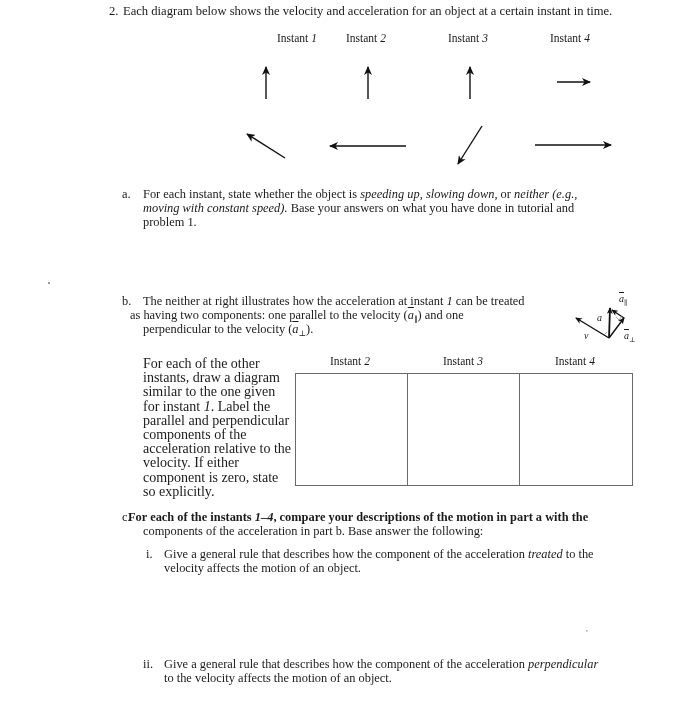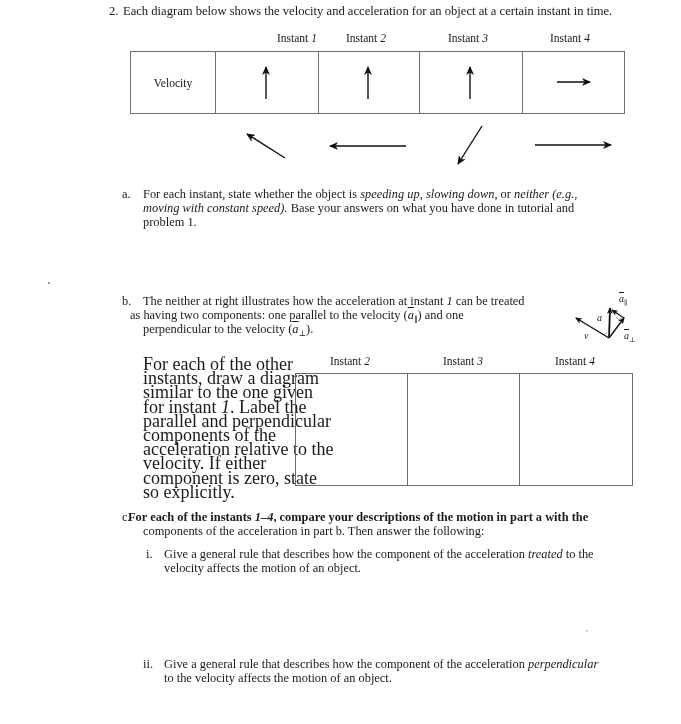--- a/index.html
+++ b/index.html
@@ -22,27 +22,20 @@
 <div class="line" style="left:109px; top:4px; font-size:12.6px;">2.</div>
 <div class="line" style="left:123px; top:4px; font-size:12.6px;">Each diagram below shows the velocity and acceleration for an object at a certain instant in time.</div>
 
 <div class="hdr" style="left:243px; top:32px;margin-left:34px;"><span>Instant </span><span class="it">1</span></div>
 <div class="hdr" style="left:346px; top:32px;"><span>Instant </span><span class="it">2</span></div>
 <div class="hdr" style="left:448px; top:32px;"><span>Instant </span><span class="it">3</span></div>
 <div class="hdr" style="left:550px; top:32px;"><span>Instant </span><span class="it">4</span></div>
 
 <table class="grid" style="left:130px; top:51px;">
   <tbody>
-  <tr>
-    <td class="rowlabel" style="width:84px; height:61px;">Velocity</td>
-    <td style="width:102px; height:61px;"></td>
-    <td style="width:100px; height:61px;"></td>
-    <td style="width:102px; height:61px;"></td>
-    <td style="width:101px; height:61px;"></td>
-  </tr>
 </tbody>
   </table>
 
 <svg width="681" height="724">
   <defs>
     <marker id="ah" markerWidth="9" markerHeight="8" refX="8" refY="4" orient="auto" markerUnits="userSpaceOnUse">
       <path d="M0,0 L9,4 L0,8 L2.5,4 Z" fill="#111"></path>
     </marker>
     <marker id="ahs" markerWidth="7" markerHeight="6" refX="6" refY="3" orient="auto" markerUnits="userSpaceOnUse">
       <path d="M0,0 L7,3 L0,6 L2,3 Z" fill="#111"></path>
@@ -89,21 +82,21 @@
 </div>
 <div class="line" style="left:143px; top:322px;">
   <span>perpendicular to the velocity (</span><span class="it" style="text-decoration:overline;">a</span><sub style="font-size:8px;">⊥</sub><span>).</span>
 </div>
 
 <div class="vec" style="left:619px; top:293px;"><span style="text-decoration:overline;">a</span><sub style="font-size:7px;">∥</sub></div>
 <div class="vec" style="left:597px; top:312px;">a</div>
 <div class="vec" style="left:584px; top:330px;">v</div>
 <div class="vec" style="left:624px; top:330px;"><span style="text-decoration:overline;">a</span><sub style="font-size:7px;">⊥</sub></div>
 
-<div class="abs" style="left:143px; top:357px; line-height:14.2px; font-size:18px;">
+<div class="abs" style="left:143px; top:357px; line-height:14.2px; font-size:14px;">
   <div>For each of the other</div>
   <div>instants, draw a diagram</div>
   <div>similar to the one given</div>
   <div><span>for instant </span><span class="it">1</span><span>.  Label the</span></div>
   <div>parallel and perpendicular</div>
   <div>components of the</div>
   <div>acceleration relative to the</div>
   <div>velocity.  If either</div>
   <div>component is zero, state</div>
   <div>so explicitly.</div>
@@ -114,21 +107,21 @@
 <div class="hdr" style="left:555px; top:355px;"><span>Instant </span><span class="it">4</span></div>
 
 <div class="box" style="left:295px; top:373px; width:113px; height:113px;"></div>
 <div class="box" style="left:407px; top:373px; width:113px; height:113px;"></div>
 <div class="box" style="left:519px; top:373px; width:114px; height:113px;"></div>
 
 <div class="line" style="left:122px; top:510px;">c.</div>
 <div class="line" style="left:128px; top:510px;font-weight:bold;">
   <span>For each of the instants </span><span class="it">1–4</span><span>, compare your descriptions of the motion in part a with the</span>
 </div>
-<div class="line" style="left:143px; top:524px;">components of the acceleration in part b.  Then answer the following:</div>
+<div class="line" style="left:143px; top:524px;">components of the acceleration in part b.  Base answer the following:</div>
 
 <div class="line" style="left:146px; top:547px;">i.</div>
 <div class="line" style="left:164px; top:547px;">
   <span>Give a general rule that describes how the component of the acceleration </span><span class="it">treated</span><span> to the</span>
 </div>
 <div class="line" style="left:164px; top:561px;">velocity affects the motion of an object.</div>
 
 <div class="line" style="left:143px; top:657px;">ii.</div>
 <div class="line" style="left:164px; top:657px;">
   <span>Give a general rule that describes how the component of the acceleration </span><span class="it">perpendicular</span>

